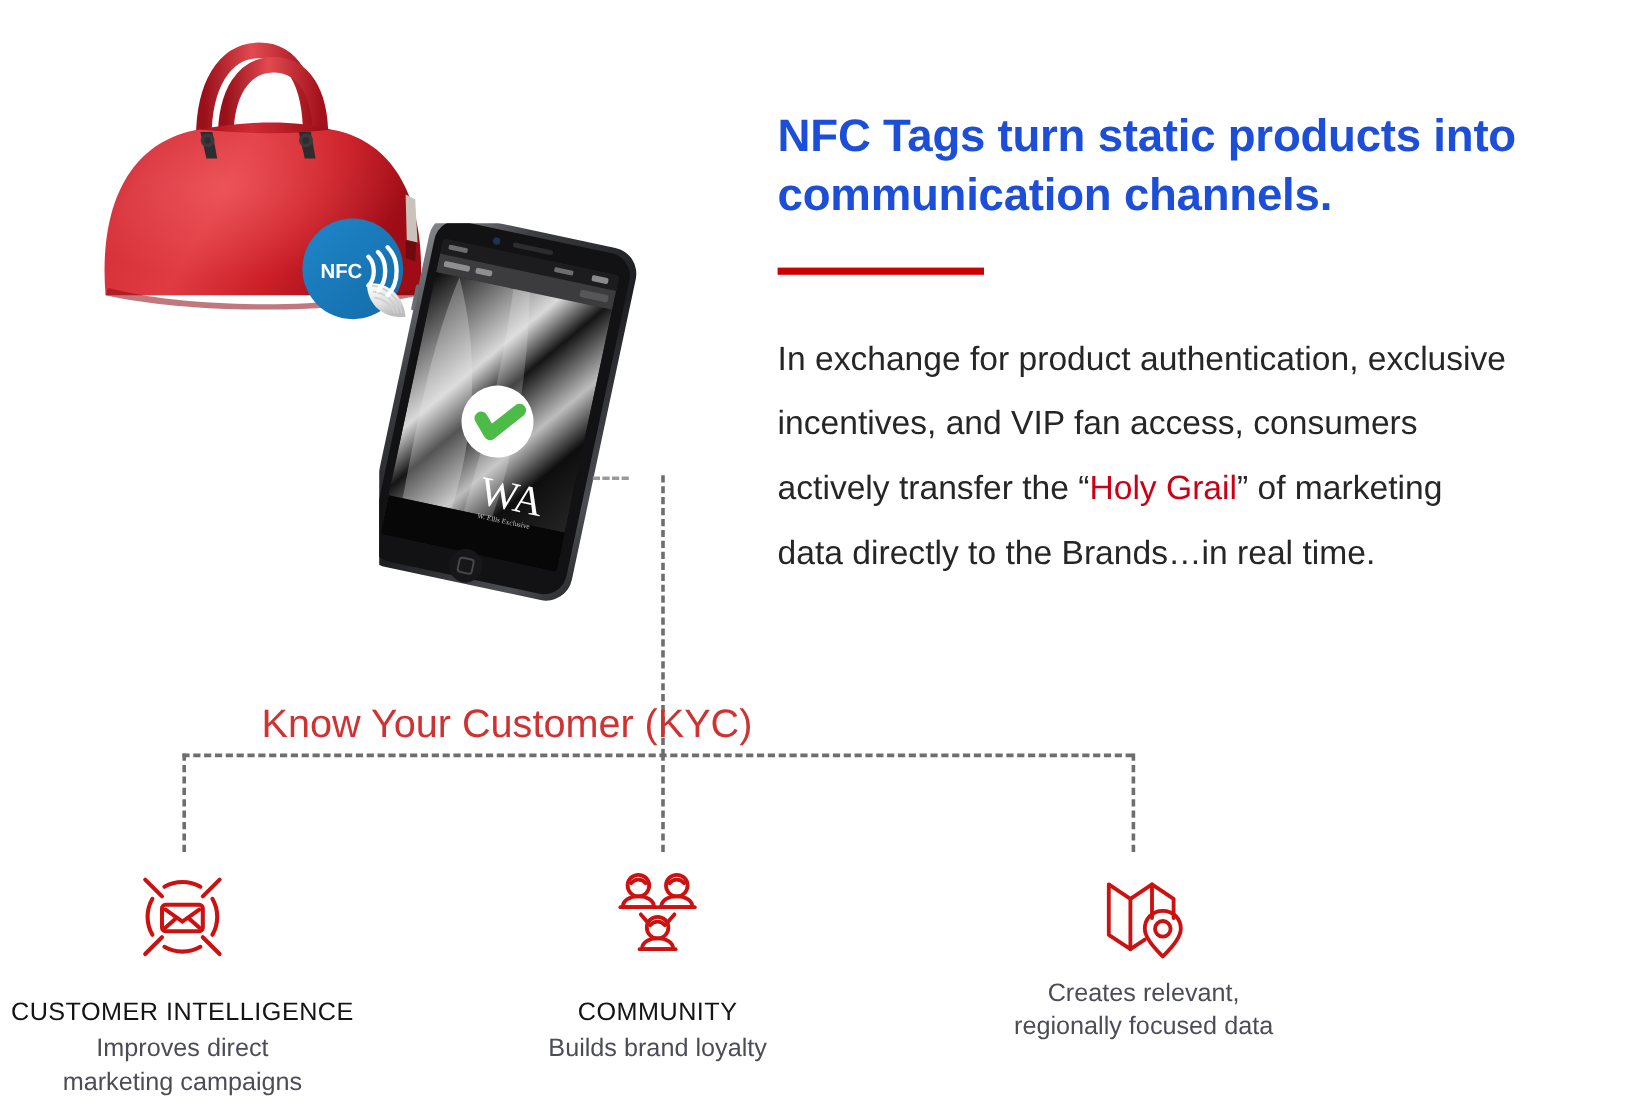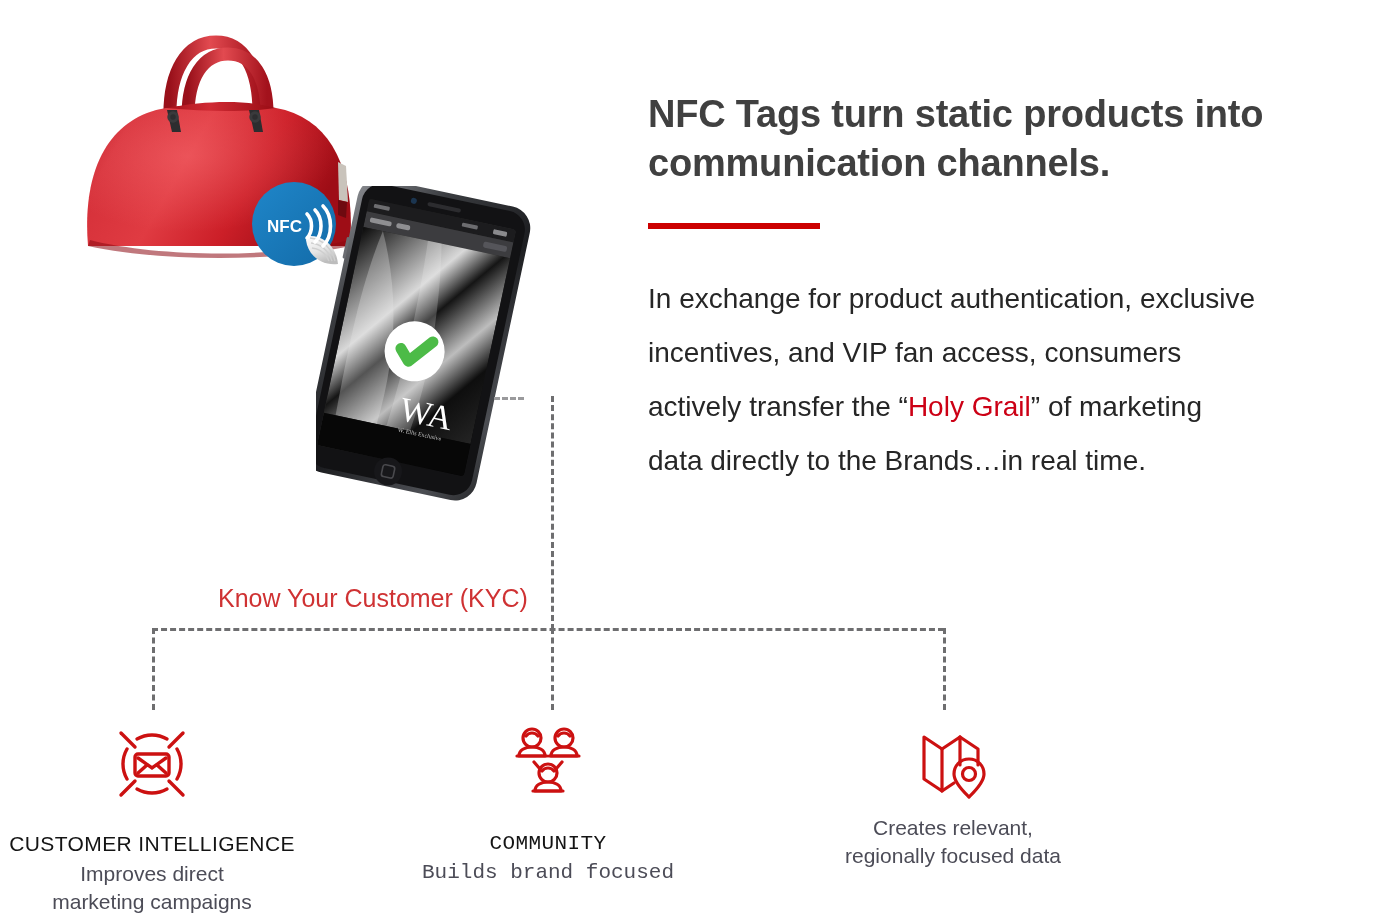--- a/index.html
+++ b/index.html
@@ -8,21 +8,21 @@
     background:#ffffff;
     font-family:"Liberation Sans", sans-serif;
     overflow:hidden;
     position:relative;
   }
   .stage{position:absolute;inset:0;}
 
   
   .headline{
     position:absolute;left:648px;top:90px;width:640px;
-    font-size:38px;line-height:1.28;font-weight:bold;color:#404040;
+    font-size:38px;line-height:1.28;font-weight:bold;color:#1d4ed8;
     letter-spacing:-0.2px;
   }
   .accent-bar{
     position:absolute;left:648px;top:223px;width:172px;height:6px;
     background:#cc0000;
   }
   .body-copy{
     position:absolute;left:648px;top:272px;width:610px;
     font-size:28px;line-height:1.93;color:#262626;font-weight:normal;
   }
@@ -47,21 +47,21 @@
   .dash-h{
     position:absolute;height:0;border-top:3px dashed #6e6e70;
   }
   .stub{
     position:absolute;height:0;border-top:3px dashed #9a9a9c;
   }
 
   
   .kyc-label{
     position:absolute;left:218px;top:584px;
-    font-size:25px;color:#cf3233;font-weight:normal;white-space:nowrap;
+    font-size:33px;color:#cf3233;font-weight:normal;white-space:nowrap;
   }
 
   
   .col{position:absolute;top:718px;width:310px;text-align:center;}
   .col-icon{height:92px;display:flex;align-items:center;justify-content:center;}
   .col-title{
     margin-top:22px;font-size:21px;letter-spacing:0.4px;
     color:#141414;font-weight:normal;white-space:nowrap;
   }
   .col-sub{
@@ -259,21 +259,21 @@
         <path d="M29 52 L 38 44"></path>
         <path d="M57 52 L 48 44"></path>
       </svg>
     </div>
     <div class="col-title">CUSTOMER INTELLIGENCE</div>
     <div class="col-sub">
       <span>Improves direct<br>marketing campaigns</span>
     </div>
   </div>
 
-  <div class="col" style="left:393px;font-family:Liberation Mono, monospace;">
+  <div class="col" style="left:393px;">
     <div class="col-icon">
       <svg width="86" height="86" viewBox="0 0 86 86" fill="none" stroke="#cc1111" stroke-width="3.2" stroke-linecap="round" stroke-linejoin="round">
 
         <circle cx="27" cy="17" r="9"></circle>
         <path d="M21 15 C 24 11, 30 11, 33 15"></path>
         <path d="M14 35 C 14 29, 20 26, 27 26 C 34 26, 40 29, 40 35 Z"></path>
         <path d="M12 35 L 42 35"></path>
 
         <circle cx="59" cy="17" r="9"></circle>
         <path d="M53 15 C 56 11, 62 11, 65 15"></path>
@@ -284,21 +284,21 @@
         <path d="M37 50 C 40 46, 46 46, 49 50"></path>
         <path d="M30 70 C 30 64, 36 61, 43 61 C 50 61, 56 64, 56 70 Z"></path>
         <path d="M28 70 L 58 70"></path>
 
         <path d="M29 41 L 35 48"></path>
         <path d="M57 41 L 51 48"></path>
       </svg>
     </div>
     <div class="col-title">COMMUNITY</div>
     <div class="col-sub">
-      <span>Builds brand focused</span>
+      <span>Builds brand loyalty</span>
     </div>
   </div>
 
   <div class="col" style="left:798px;">
     <div class="col-icon">
       <svg width="86" height="86" viewBox="0 0 86 86" fill="none" stroke="#cc1111" stroke-width="3.2" stroke-linecap="round" stroke-linejoin="round">
 
         <path d="M14 16 L 32 28 L 32 70 L 14 58 Z"></path>
         <path d="M32 28 L 50 16 L 50 44"></path>
         <path d="M50 16 L 68 28 L 68 44"></path>

